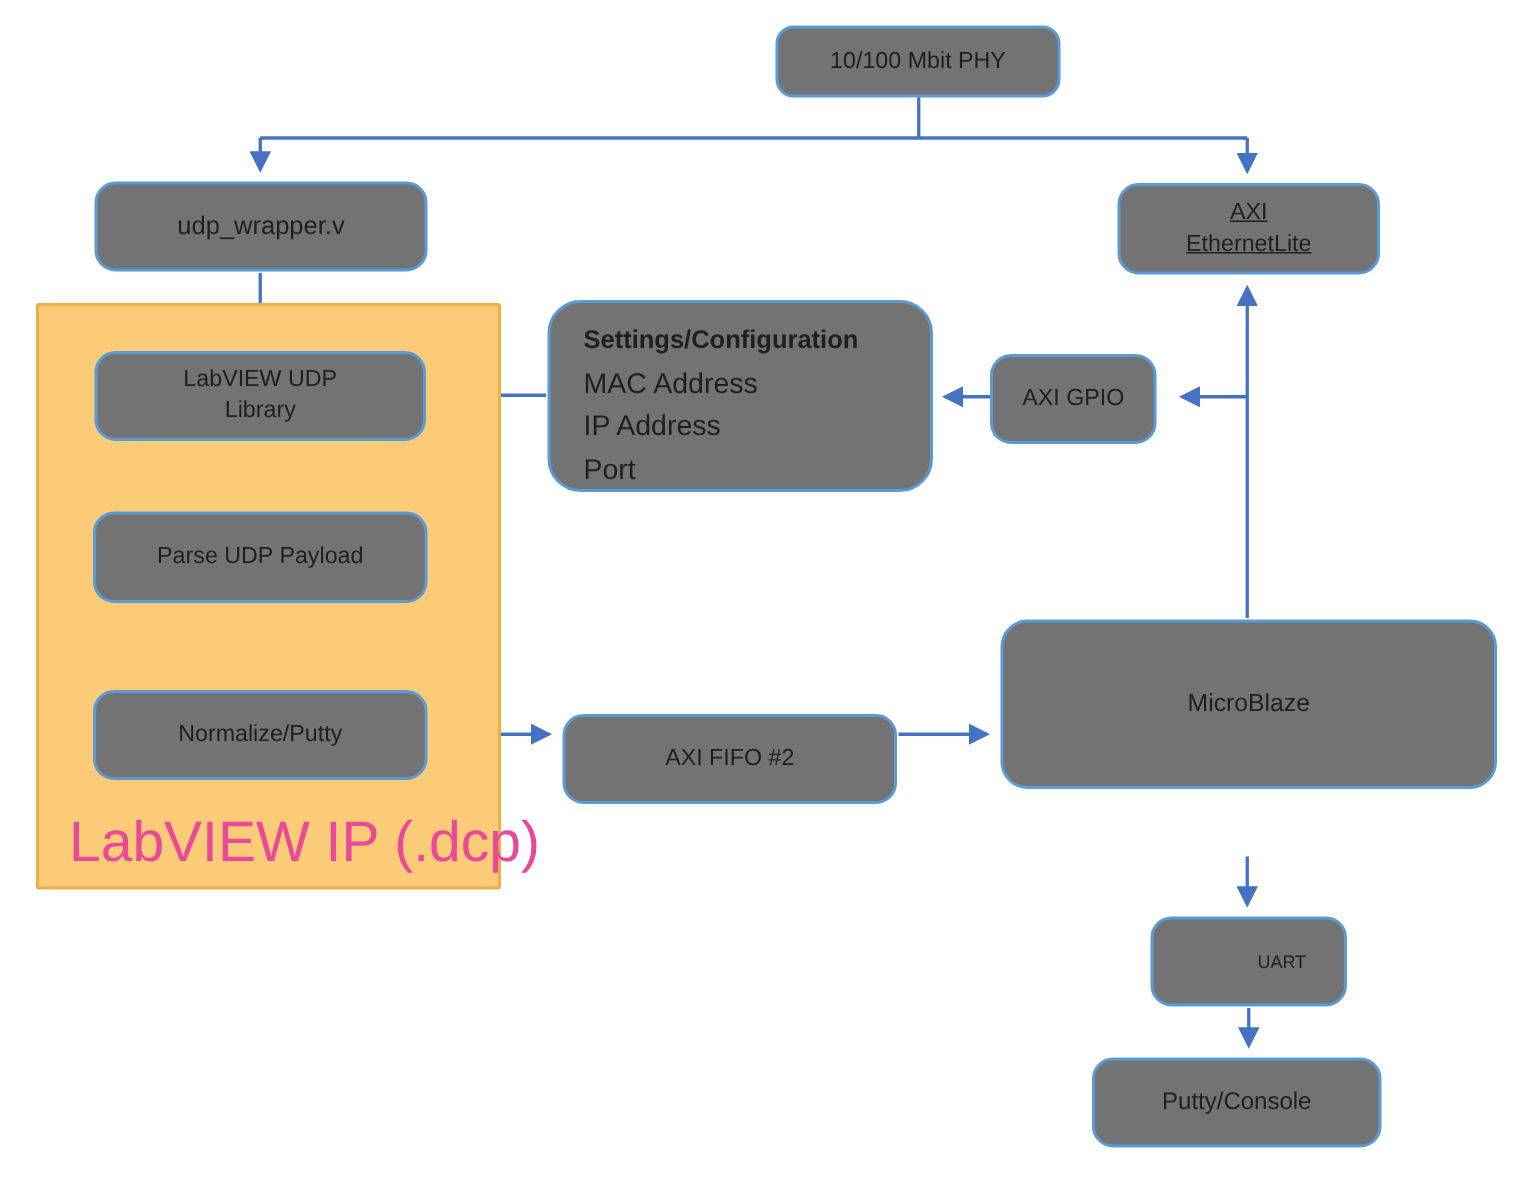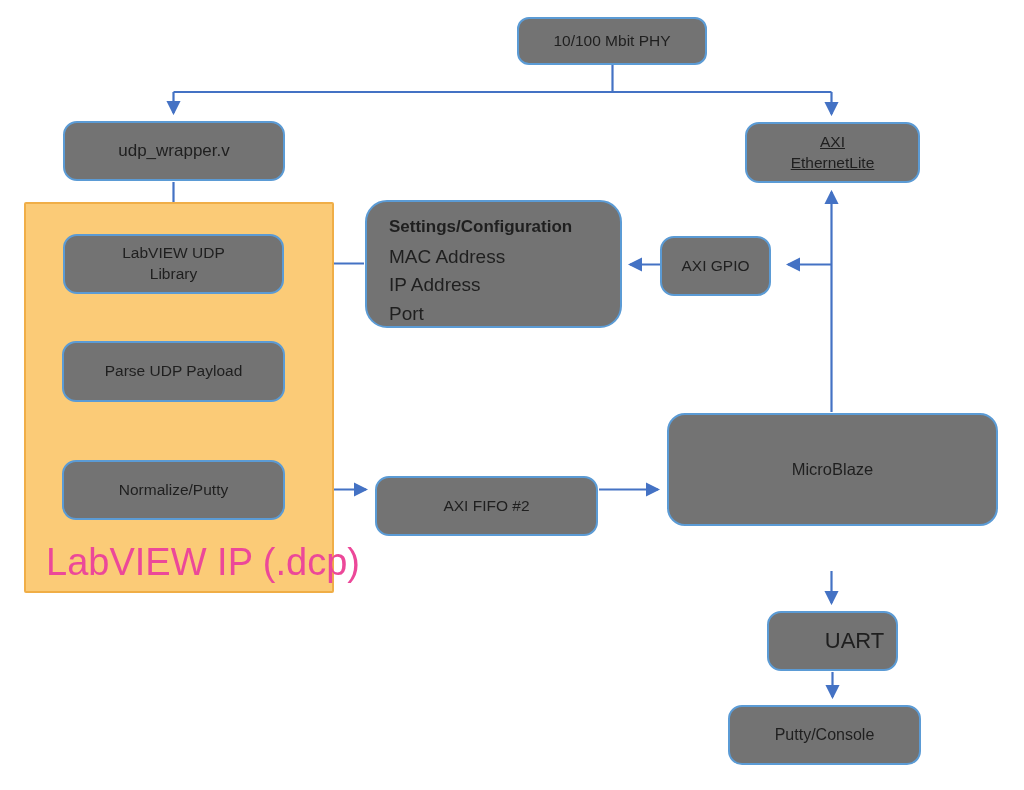--- a/index.html
+++ b/index.html
@@ -55,21 +55,21 @@
     text-align:left;
     flex-direction:column;
     padding:14px 10px 10px 22px;
   }
   #node-settings .settings-title{font-weight:bold;font-size:17px;margin-bottom:4px;}
   #node-settings .settings-item{font-size:19px;line-height:1.5;}
   #node-axi-gpio{left:660px;top:236px;width:111px;height:60px;}
   #node-ethernetlite{left:745px;top:122px;width:175px;height:61px;text-decoration:underline;}
   #node-axi-fifo{left:375px;top:460px;width:223px;height:60px;margin-top:16px;}
   #node-microblaze{left:667px;top:413px;width:331px;height:113px;border-radius:18px;font-size:16.5px;}
-  #node-uart{left:767px;top:611px;width:131px;height:60px;font-size:22px;padding-left:44px;}
+  #node-uart{left:767px;top:611px;width:131px;height:60px;font-size:12px;padding-left:44px;}
   #node-putty{left:728px;top:705px;width:193px;height:60px;font-size:16px;}
   #wires{
     position:absolute;left:0;top:0;width:1024px;height:790px;
     z-index:0;
     pointer-events:none;
   }
   .wire{stroke:#4472c4;stroke-width:2.2;fill:none;}
 </style>
 </head>
 <body>

